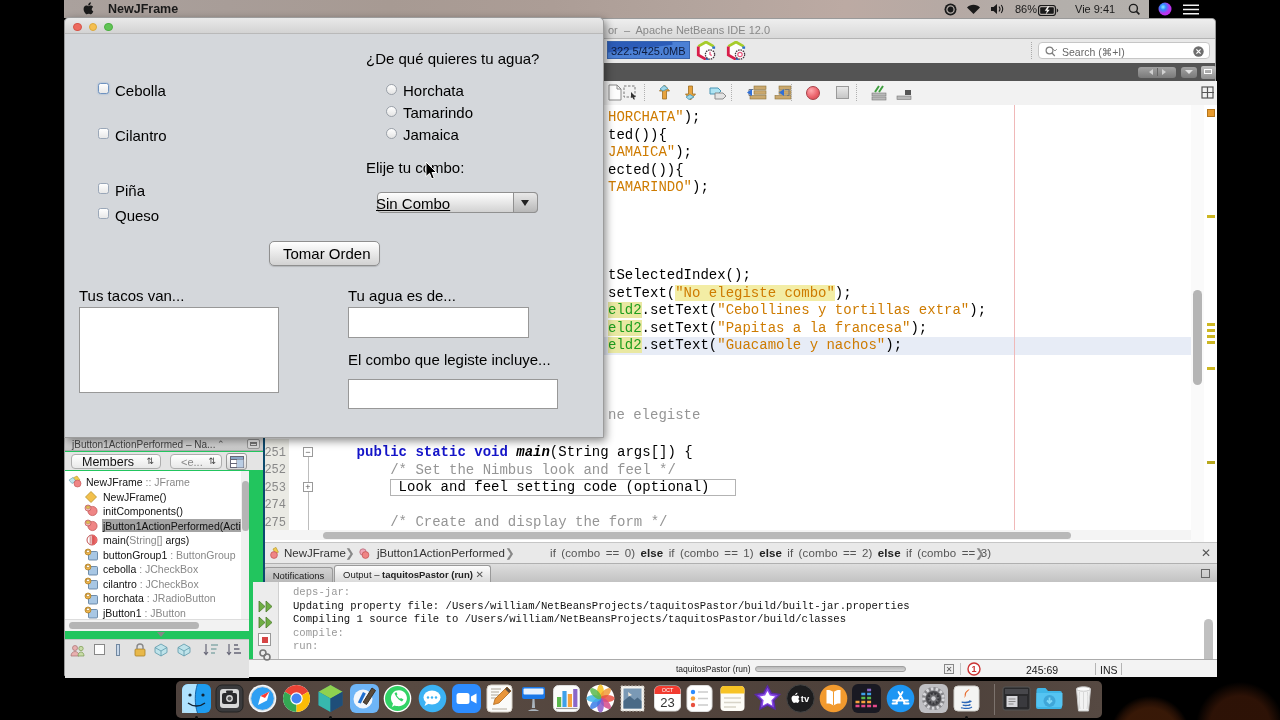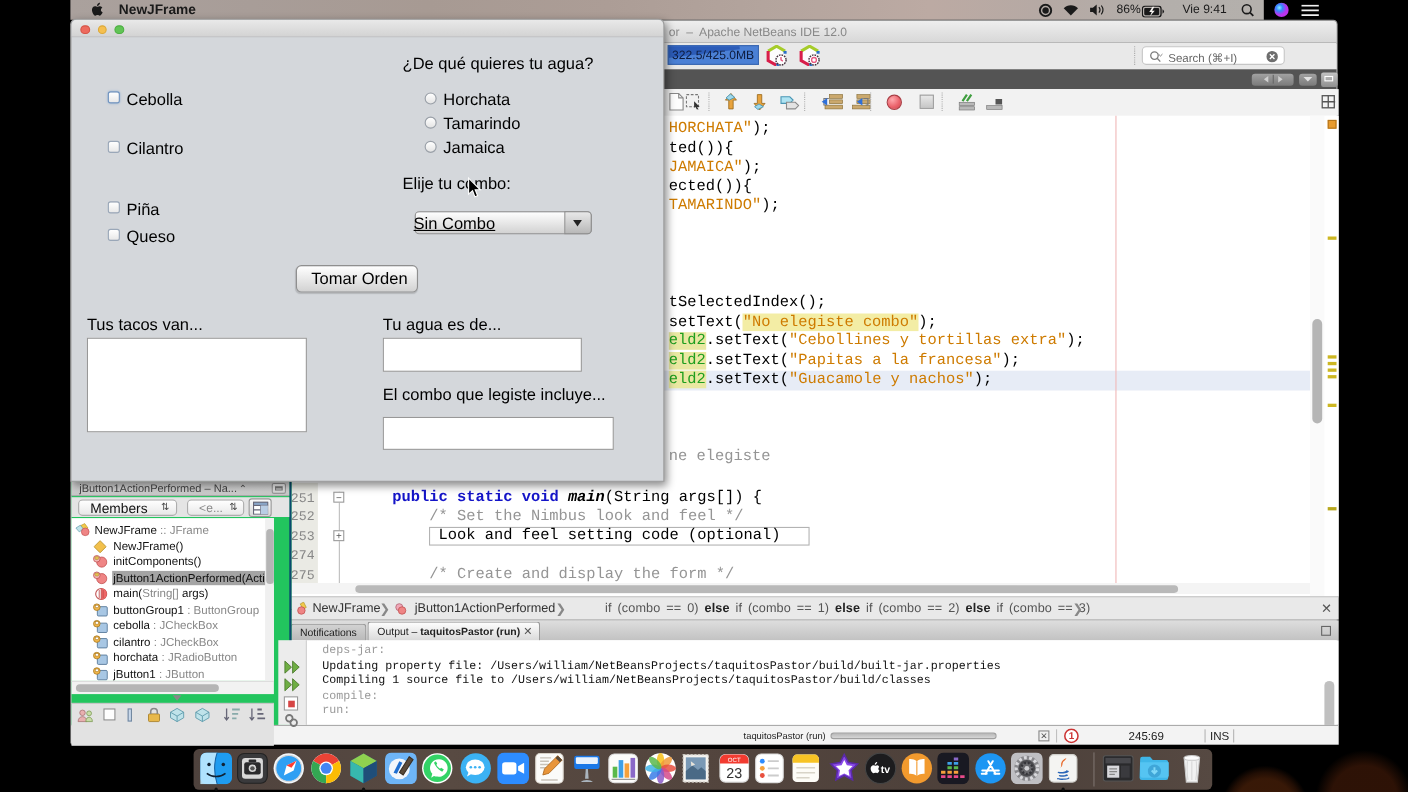--- a/index.html
+++ b/index.html
@@ -139,21 +139,21 @@
           <path d="M10 1L2.3 5.4v8.6L10 18.4l7.7-4.4V5.4z" fill="#fdfdfd"></path>
           <path d="M2.3 5.4L10 1l7.7 4.4" fill="none" stroke="#a6cc2a" stroke-width="2.8"></path>
           <path d="M2.3 5.4v8.6L10 18.4" fill="none" stroke="#d81e4a" stroke-width="2.8"></path>
           <path d="M17.7 5.4v2.4" stroke="#2a6fc8" stroke-width="2.8"></path>
           <path d="M10 18.4l2.6-1.5" stroke="#2a6fc8" stroke-width="2.8"></path>
           <circle cx="14" cy="13.5" r="4.6" fill="#fff" stroke="#45323e" stroke-width="1.3" stroke-dasharray="1.5 .9"></circle>
           <circle cx="14" cy="13.5" r="2.2" fill="none" stroke="#e85a80" stroke-width="1.2"></circle>
         </svg>
 
       <div style="position:absolute;left:966px;top:2px;width:1px;height:17px;border-left:1px dotted #aaa;"></div>
-      <div style="position:absolute;left:973px;top:2px;width:130px;height:17px;background:#fff;border:1px solid #c6c6c6;border-radius:4px;">
+      <div style="position:absolute;left:973px;top:2px;width:172px;height:17px;background:#fff;border:1px solid #c6c6c6;border-radius:4px;">
         <svg style="position:absolute;left:6px;top:3px;" width="14" height="11" viewBox="0 0 14 11">
             <circle cx="4.5" cy="4.5" r="3.4" fill="none" stroke="#7e7e7e" stroke-width="1.2"></circle>
             <path d="M7 7l2.8 3" stroke="#7e7e7e" stroke-width="1.2"></path>
             <path d="M10.2 3.5l2 2 2-2" stroke="#7e7e7e" stroke-width="1" fill="none" transform="translate(-1,0) scale(.9)"></path>
           </svg>
         <span style="position:absolute;left:23px;top:2.5px;font-size:10.5px;color:#666;">Search (⌘+I)</span>
         <svg style="position:absolute;right:5px;top:3px;" width="11" height="11" viewBox="0 0 11 11">
             <circle cx="5.5" cy="5.5" r="5.2" fill="#6e6e6e"></circle>
             <path d="M3.4 3.4l4.2 4.2M7.6 3.4L3.4 7.6" stroke="#fff" stroke-width="1.2"></path>
           </svg>

